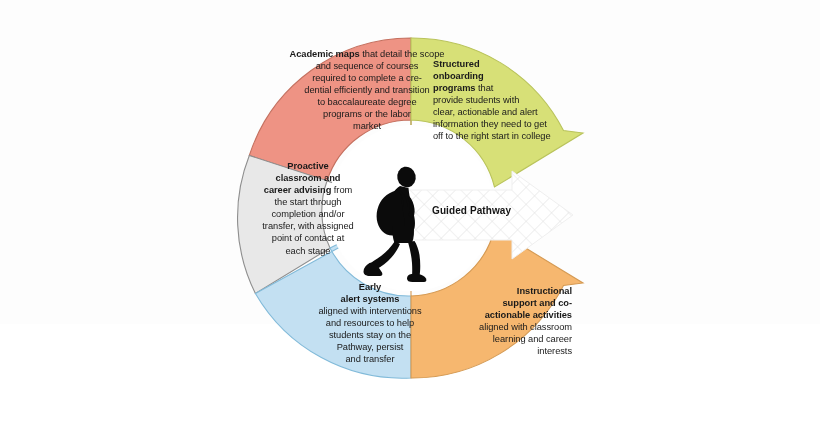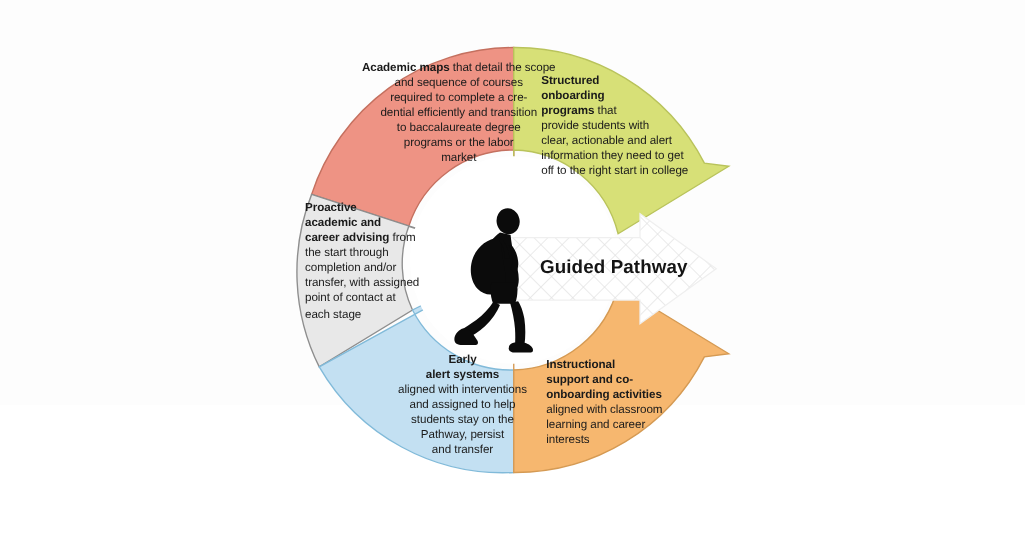--- a/index.html
+++ b/index.html
@@ -48,40 +48,40 @@
   .lbl-green {
     left: 433px;
     top: 58px;
     width: 140px;
     text-align: left;
   }
   .lbl-gray {
     left: 244px;
     top: 160px;
     width: 128px;
-    text-align: left;
+    text-align: center;
   }
   .lbl-blue {
     left: 300px;
     top: 281px;
     width: 140px;
     text-align: center;
   }
   .lbl-orange {
     left: 437px;
     top: 285px;
     width: 135px;
-    text-align: left;
+    text-align: right;
   }
   .center-title {
     position: absolute;
     left: 432px;
     top: 205px;
     width: 140px;
-    font-size: 15px;
+    font-size: 10px;
     font-weight: bold;
     color: #141414;
     letter-spacing: 0.1px;
     font-family: "Liberation Sans", sans-serif;
   }
 </style>
 </head>
 <body>
 
 <div id="stage">
@@ -208,43 +208,43 @@
     <b>onboarding</b><br>
     <b>programs</b><span> that</span><br>
     <span>provide students with</span><br>
     <span>clear, actionable and alert</span><br>
     <span>information they need to get</span><br>
     <span>off to the right start in college</span>
   </div>
 
   <div class="seg-label lbl-gray">
     <b>Proactive</b><br>
-    <b>academic and</b><br>
+    <b>classroom and</b><br>
     <b>career advising</b><span> from</span><br>
     <span>the start through</span><br>
     <span>completion and/or</span><br>
     <span>transfer, with assigned</span><br>
     <span>point of contact at</span><br>
     <span>each stage</span>
   </div>
 
   <div class="seg-label lbl-blue">
     <b>Early</b><br>
     <b>alert systems</b><br>
     <span>aligned with interventions</span><br>
-    <span>and assigned to help</span><br>
+    <span>and resources to help</span><br>
     <span>students stay on the</span><br>
     <span>Pathway, persist</span><br>
     <span>and transfer</span>
   </div>
 
   <div class="seg-label lbl-orange">
     <b>Instructional</b><br>
     <b>support and co-</b><br>
-    <b>onboarding activities</b><br>
+    <b>actionable activities</b><br>
     <span>aligned with classroom</span><br>
     <span>learning and career</span><br>
     <span>interests</span>
   </div>
 
   <div class="center-title">Guided Pathway</div>
 
 </div>
 
 </body></html>

